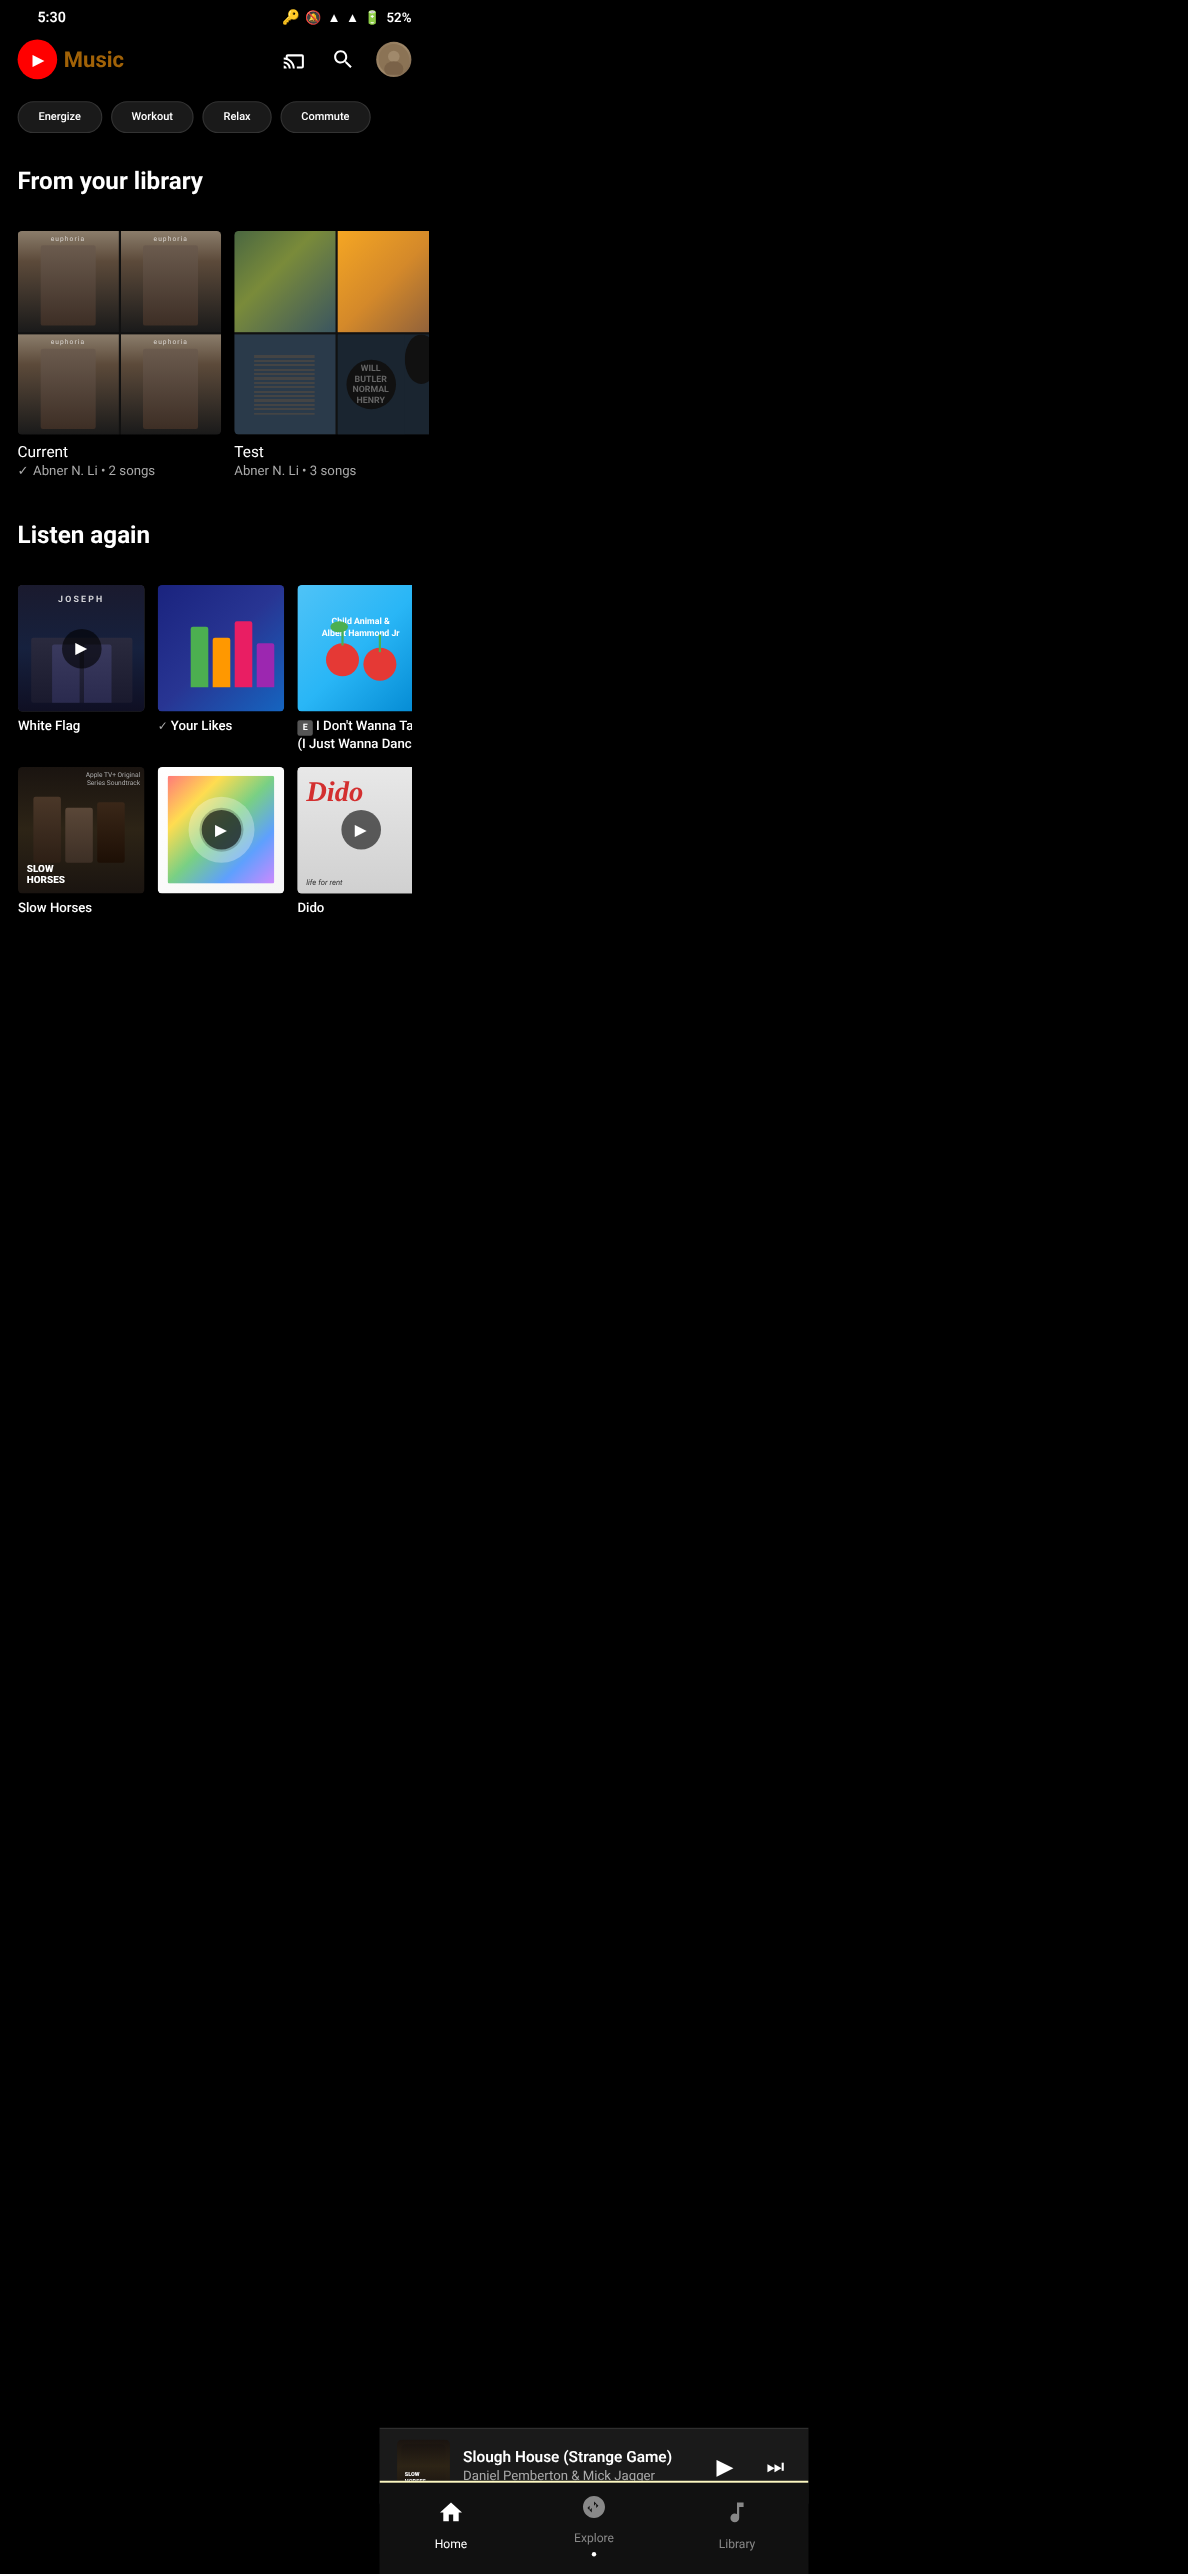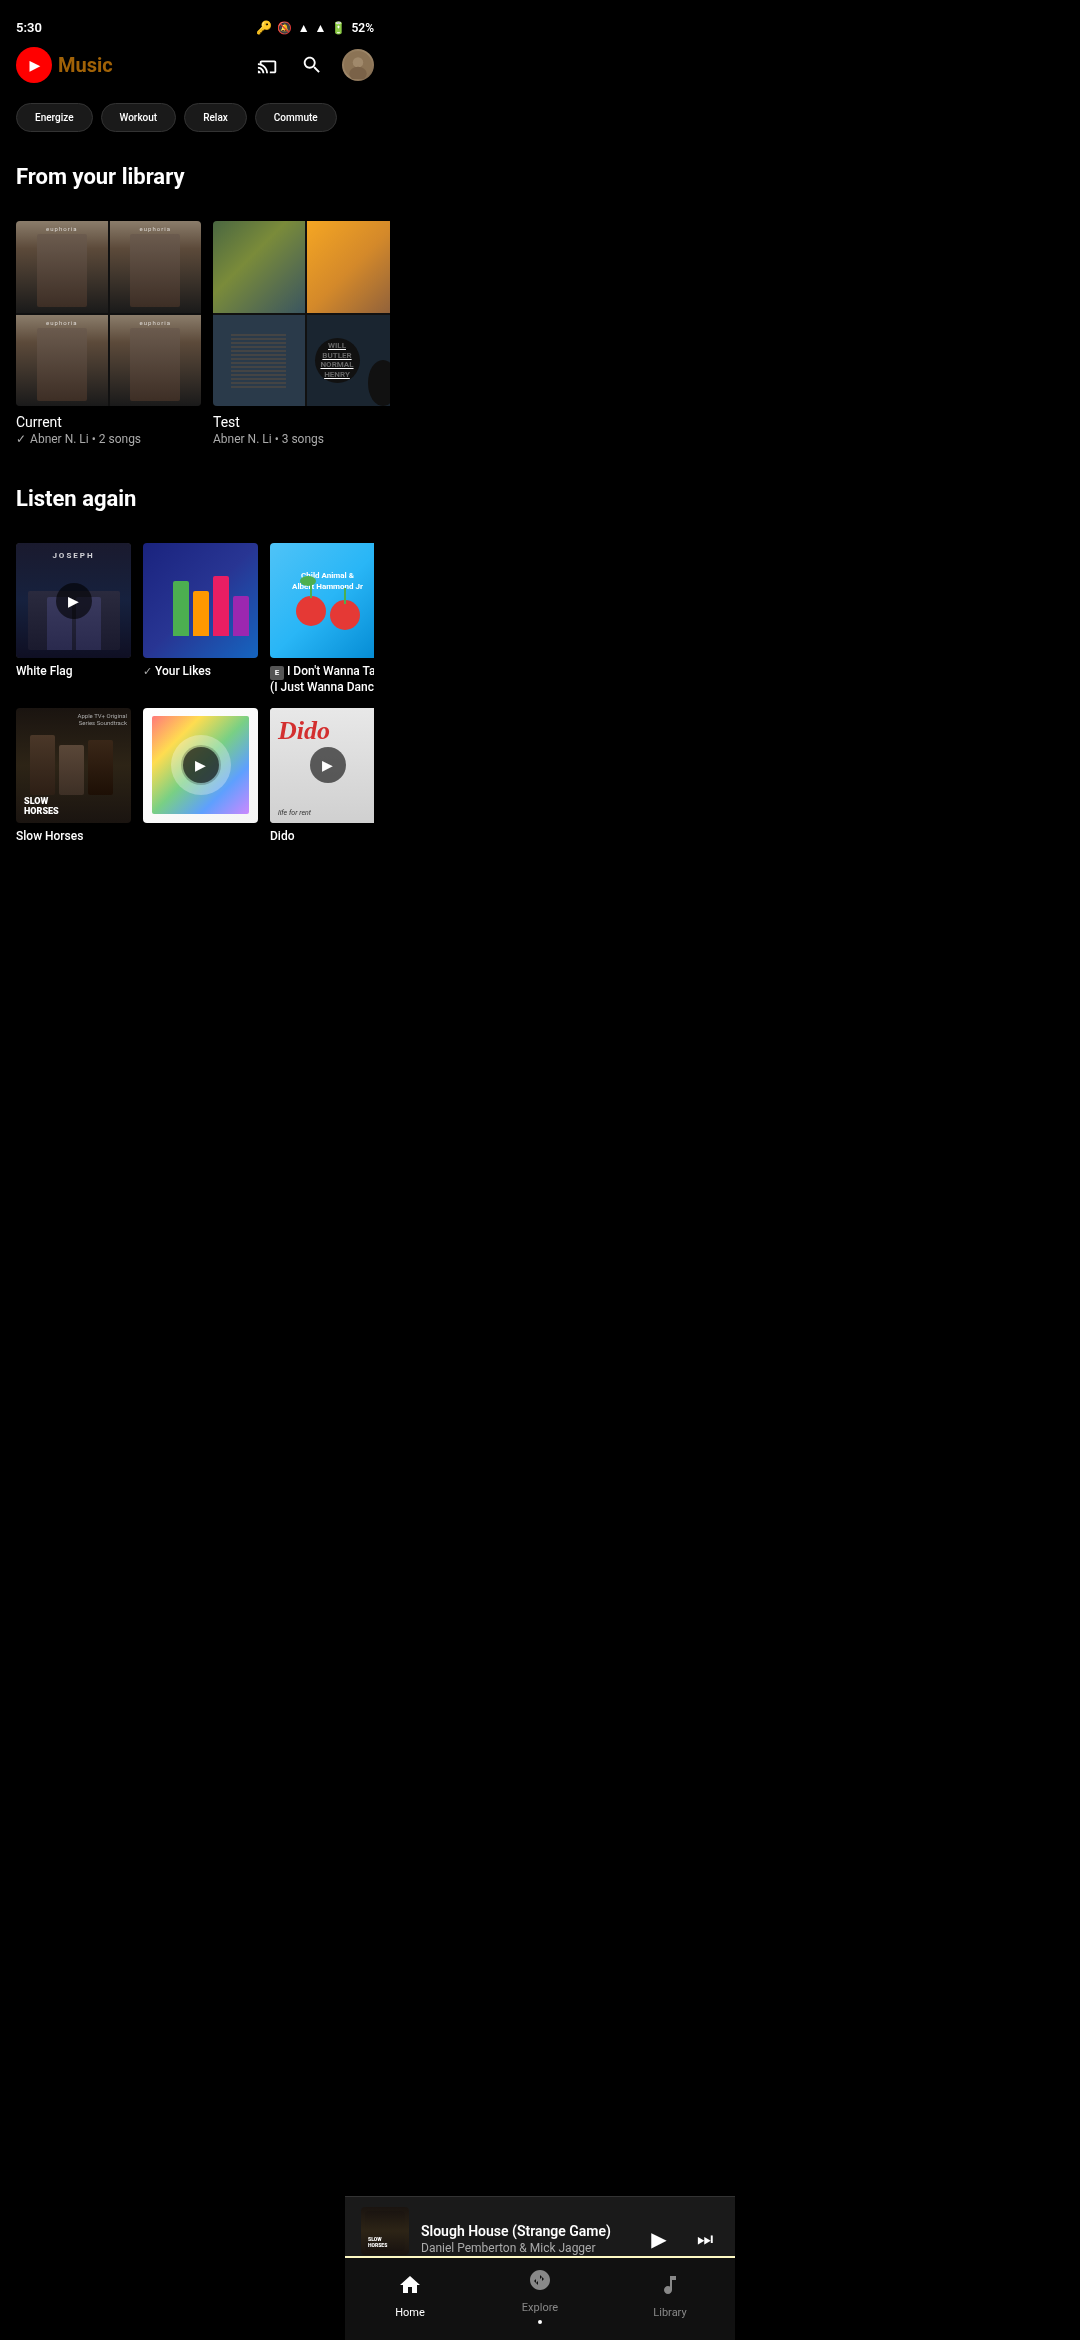--- a/index.html
+++ b/index.html
@@ -12,23 +12,24 @@
       min-height: 844px;
       overflow-x: hidden;
       position: relative;
     }
 
     
     .status-bar {
       display: flex;
       justify-content: space-between;
       align-items: center;
-      padding: 20px 16px 4px;
+      padding: 8px 16px 4px;
       font-size: 13px;
       font-weight: 600;
+      margin-left: 18px;
     }
     .status-icons {
       display: flex;
       align-items: center;
       gap: 5px;
       font-size: 12px;
     }
 
     
     .header {
@@ -205,23 +206,22 @@
       height: 60%;
       background: repeating-linear-gradient(
         0deg,
         #444 0px, #444 2px,
         #2a3a4a 2px, #2a3a4a 4px
       );
     }
     .test-cell-4 {
       background: #1a2530;
       display: flex;
-      align-items: flex-end;
-      justify-content: center;
-      text-decoration: underline;
+      align-items: flex-start;
+      justify-content: center;
     }
     .test-cell-4::after {
       content: '';
       width: 50%;
       height: 50%;
       background: #111;
       border-radius: 50%;
     }
 
     .library-item-title {
@@ -411,24 +411,24 @@
     
     .now-playing {
       position: fixed;
       bottom: 64px;
       left: 0;
       right: 0;
       background: #1a1a1a;
       border-top: 1px solid #333;
       padding: 10px 16px;
       display: flex;
-      align-items: flex-end;
+      align-items: center;
       gap: 12px;
       max-width: 390px;
-      margin: 11px auto;
+      margin: 0 auto;
     }
     .np-thumb {
       width: 48px;
       height: 48px;
       border-radius: 4px;
       background: linear-gradient(180deg, #1a1410 0%, #2d2416 50%, #1a1410 100%);
       flex-shrink: 0;
       display: flex;
       align-items: flex-end;
       justify-content: flex-start;

